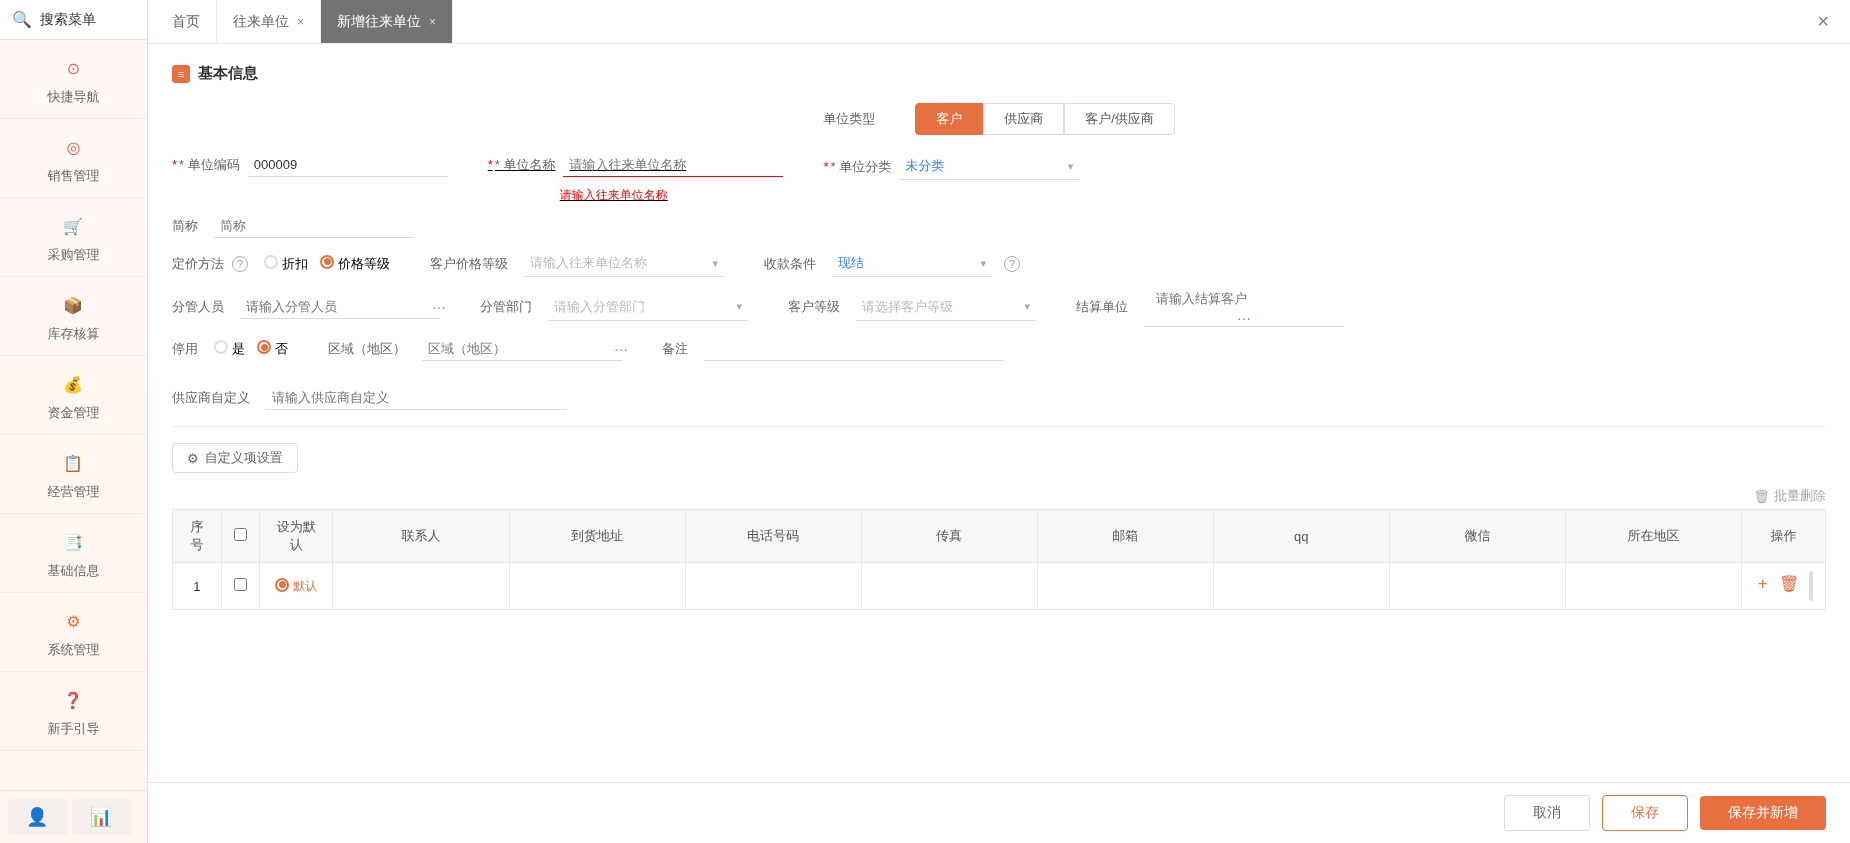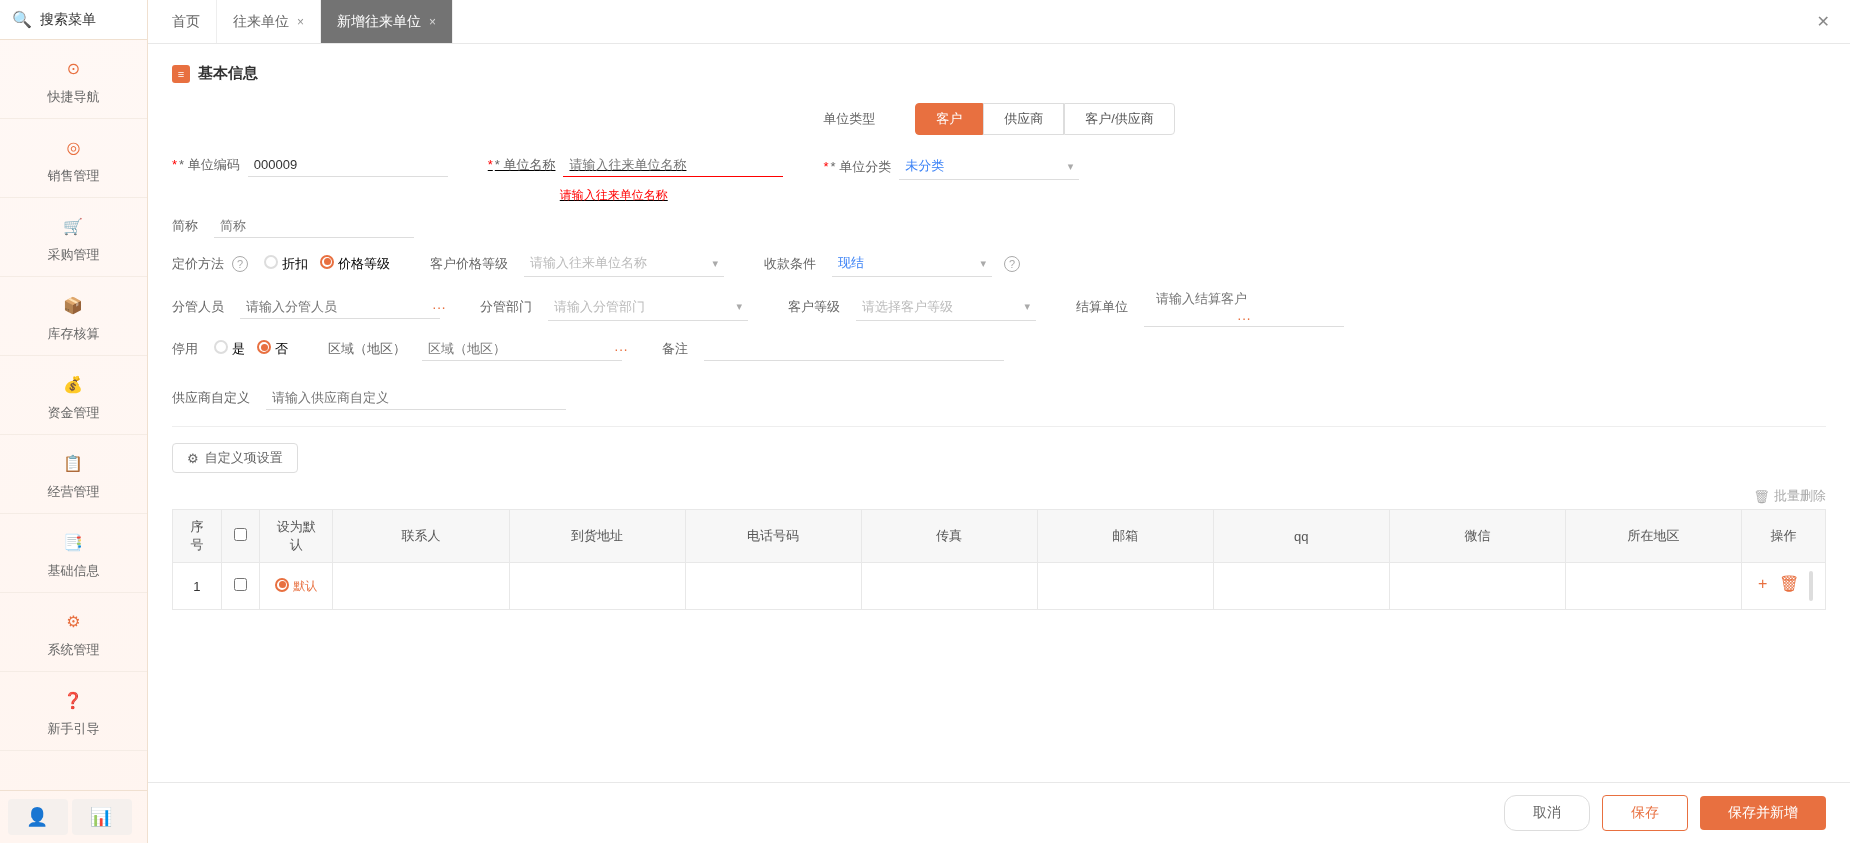--- a/index.html
+++ b/index.html
@@ -337,21 +337,21 @@
       background: #fff;
       border-top: 1px solid #e8e8e8;
       gap: 12px;
       flex-shrink: 0;
     }
     .btn-cancel {
       padding: 8px 28px;
       border: 1px solid #ddd;
       background: #fff;
       color: #666;
-      border-radius: 12px;
+      border-radius: 3px;
       cursor: pointer;
       font-size: 14px;
     }
     .btn-save {
       padding: 8px 28px;
       border: 1px solid #e87040;
       background: #fff;
       color: #e87040;
       border-radius: 4px;
       cursor: pointer;

